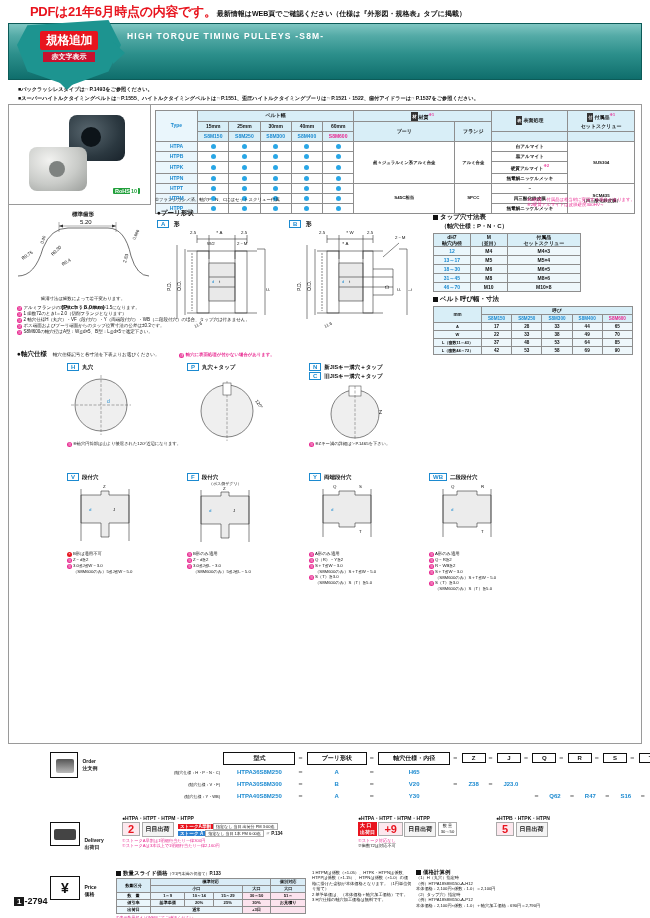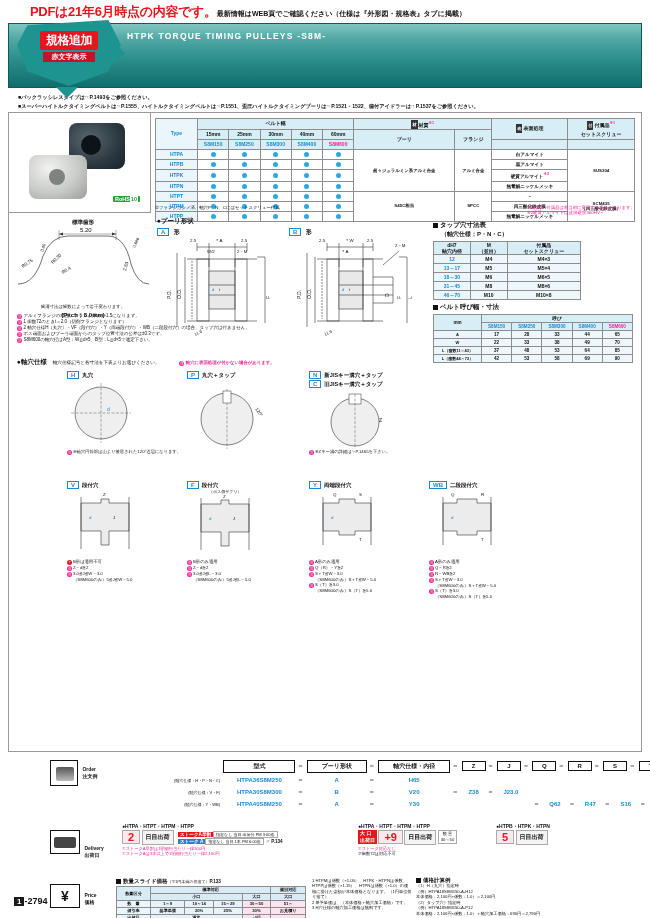--- a/index.html
+++ b/index.html
@@ -12,21 +12,21 @@
     position: relative;
     overflow: hidden;
   }
   
   .top-notice { padding: 3px 0 2px 30px; white-space: nowrap; }
   .top-notice .big { color: #e8141e; font-size: 13px; font-weight: bold; letter-spacing: -.3px; }
   .top-notice .sm  { color: #111; font-size: 7px; font-weight: bold; }
 
   
   .banner {
-    margin: 0 8px; height: 65px; position: relative;
+    margin: 0 8px; height: 57px; position: relative;
     background: linear-gradient(180deg,#7fc6c2 0%,#53aaa6 22%,#2c8f8b 55%,#0f6e6c 100%);
     border: 1px solid #0c5b58;
   }
   .banner .eng { position:absolute; left:118px; top:7px; color:#fff; font-size:8.5px; font-weight:bold; letter-spacing:1.2px;}
   .banner .jp  { position:absolute; left:116px; top:15px; color:#fff; font-size:22px; font-weight:bold; letter-spacing:-.5px; text-shadow:1px 1px 0 #05403f;}
   .badge {
     position:absolute; left:8px; top:-4px; width:104px; height:66px;
     background:#1d9490;
     clip-path: polygon(0% 38%, 10% 8%, 88% 0%, 100% 38%, 88% 78%, 50% 100%, 10% 78%);
     border:0; text-align:center;
@@ -169,21 +169,21 @@
 <div class="top-notice">
   <span class="big">PDFは21年6月時点の内容です。</span><span class="sm">最新情報はWEB頁でご確認ください（仕様は『外形図・規格表』タブに掲載）</span>
 </div>
 
 <div class="banner">
   <div class="badge">
     <span class="b1">規格追加</span>
     <span class="b2">赤文字表示</span>
   </div>
   <div class="arrowR"></div>
-  <div class="eng">HTPK TORQUE TIMING PULLEYS -S8M-</div>
+  <div class="eng">HIGH TORQUE TIMING PULLEYS -S8M-</div>
 </div>
 <div style="position:relative;">
   <div class="banner-tail" style="position:absolute;left:56px;top:-1px;"></div>
 </div>
 
 <div class="refs">
   <div>■バックラッシレスタイプは☞P.1493をご参照ください。</div>
   <div>■スーパーハイトルクタイミングベルトは☞P.1555、ハイトルクタイミングベルトは☞P.1551、歪圧ハイトルクタイミングプーリは☞P.1521・1522、歯付アイドラーは☞P.1537をご参照ください。</div>
 </div>
 

